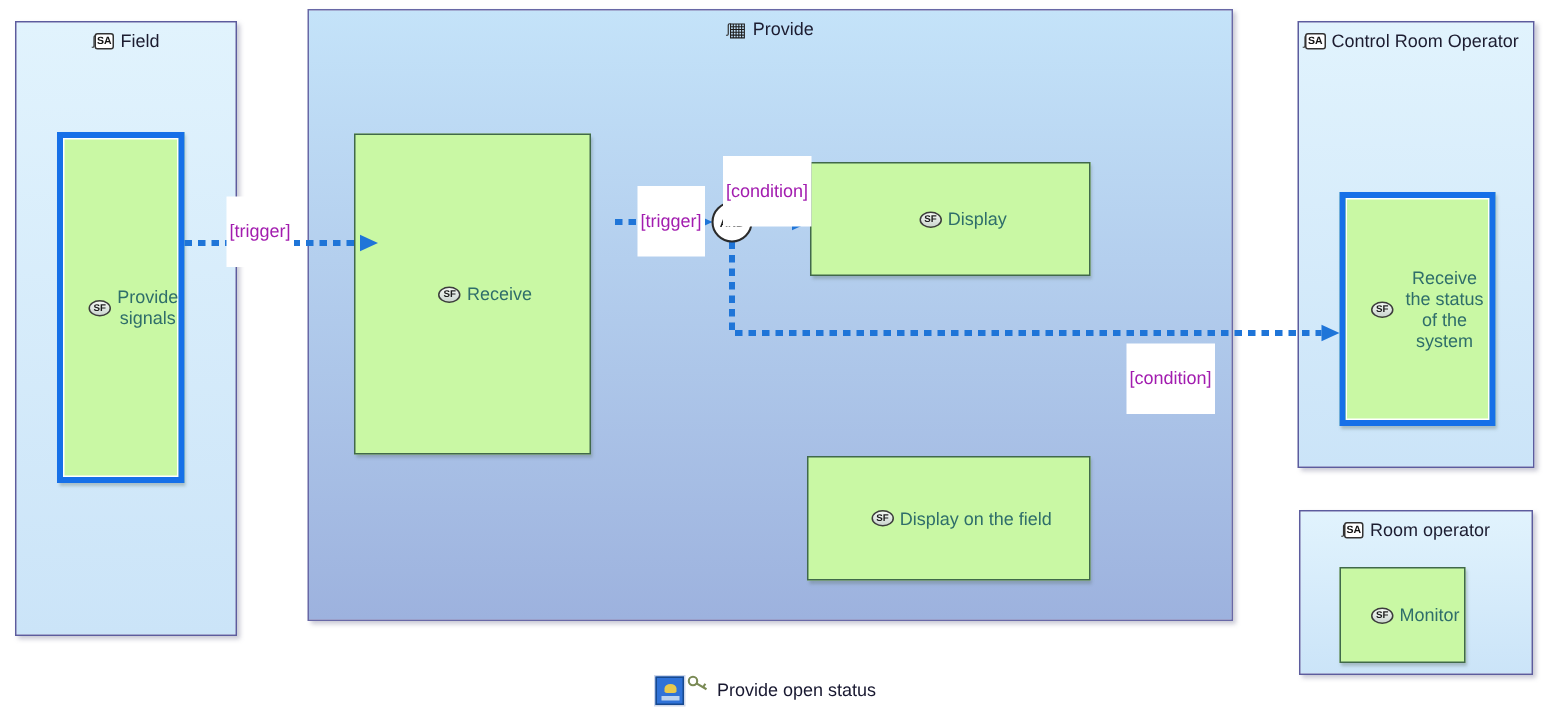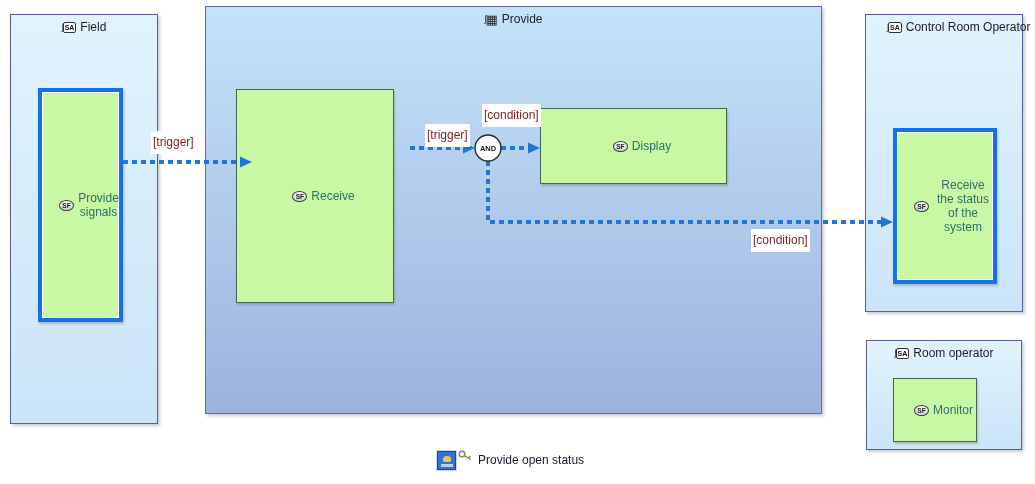--- a/index.html
+++ b/index.html
@@ -18,21 +18,21 @@
     border: 1px solid #6868a6;
     box-shadow: 2px 2px 3px rgba(120,120,150,.4);
   }
   .c-field { left: 10px; top: 14px; width: 148px; height: 410px; }
   .c-system { left: 205px; top: 6px; width: 617px; height: 408px; }
   .c-crmo { left: 865px; top: 14px; width: 158px; height: 298px; }
   .c-fop { left: 866px; top: 340px; width: 156px; height: 110px; }
 
   .hdr { display: flex; align-items: center; justify-content: center; gap: 4px;
          padding-top: 5px; font-size: 12px; color: #1c1c30; white-space: nowrap; }
-  .hdr-left { justify-content: flex-start; padding-left: 21px; text-align: center; }
+  .hdr-left { justify-content: flex-start; padding-left: 3px; text-align: center; }
 
   
   .sa-icon { display: inline-flex; align-items: center; flex: 0 0 auto; }
   .sa-squiggle { font-size: 9px; color: #333; margin-right: -1px; line-height: 1; }
   .sa-chip { border: 1px solid #333; background: #fff; border-radius: 2px;
              font-size: 7px; font-weight: bold; color: #111; line-height: 9px; padding: 0 1px; }
   .sys-icon { display: inline-flex; align-items: center; flex: 0 0 auto; }
   .sys-glyph { font-size: 13px; color: #1a1a1a; line-height: 1; }
   .sf-icon { flex: 0 0 auto; width: 15px; height: 11px; border: 1px solid #3c3c3c; border-radius: 50%;
              background: linear-gradient(#f4f8f4, #ccd6d0); font-size: 6.5px; font-weight: bold;
@@ -55,21 +55,21 @@
 
   
   .edges { position: absolute; left: 0; top: 0; z-index: 3; pointer-events: none; }
   .edge-line { fill: none; stroke: #1f75d8; stroke-width: 4; stroke-dasharray: 5 4; }
   .edge-head { fill: #1f75d8; stroke: none; }
   .and-circle { fill: #ffffff; stroke: #2b2b2b; stroke-width: 1.4; }
   .and-text { font-size: 7.5px; font-weight: bold; fill: #1a1a1a; text-anchor: middle;
               font-family: "Liberation Sans", sans-serif; }
 
   .elabel { position: absolute; z-index: 4; background: #ffffff; font-size: 12px;
-            color: #7f1d1d; line-height: 15px; padding: 4px 2px; white-space: nowrap; }
+            color: #a21caf; line-height: 15px; padding: 16px 2px; white-space: nowrap; }
   .l-trig1 { left: 151px; top: 131px; }
   .l-trig2 { left: 425px; top: 124px; }
   .l-cond1 { left: 482px; top: 104px; }
   .l-cond2 { left: 751px; top: 229px; }
 
   
   .legend { position: absolute; left: 437px; top: 449px; z-index: 2;
             display: flex; align-items: flex-start; gap: 1px; text-align: center; }
   .legend-sq { width: 19px; height: 19px; margin-top: 2px; background: #2f72d8;
                border: 1px solid #17498f; position: relative; box-shadow: 0 0 0 1px #cfd8ea; }
@@ -132,20 +132,24 @@
   <div class="fn n-receive">
     <span class="sf-icon">SF</span>
     <span class="lbl">Receive</span>
   </div>
 
   <div class="fn n-display">
     <span class="sf-icon">SF</span>
     <span class="lbl">Display</span>
   </div>
 
+  <div class="fn n-dof">
+    <span class="sf-icon">SF</span>
+    <span class="lbl">Display on the field</span>
+  </div>
 
   <div class="fn selected n-monstat">
     <span class="sf-icon">SF</span>
     <span class="lbl">Receive the status of the system</span>
   </div>
 
   <div class="fn n-monitor">
     <span class="sf-icon">SF</span>
     <span class="lbl">Monitor</span>
   </div>

